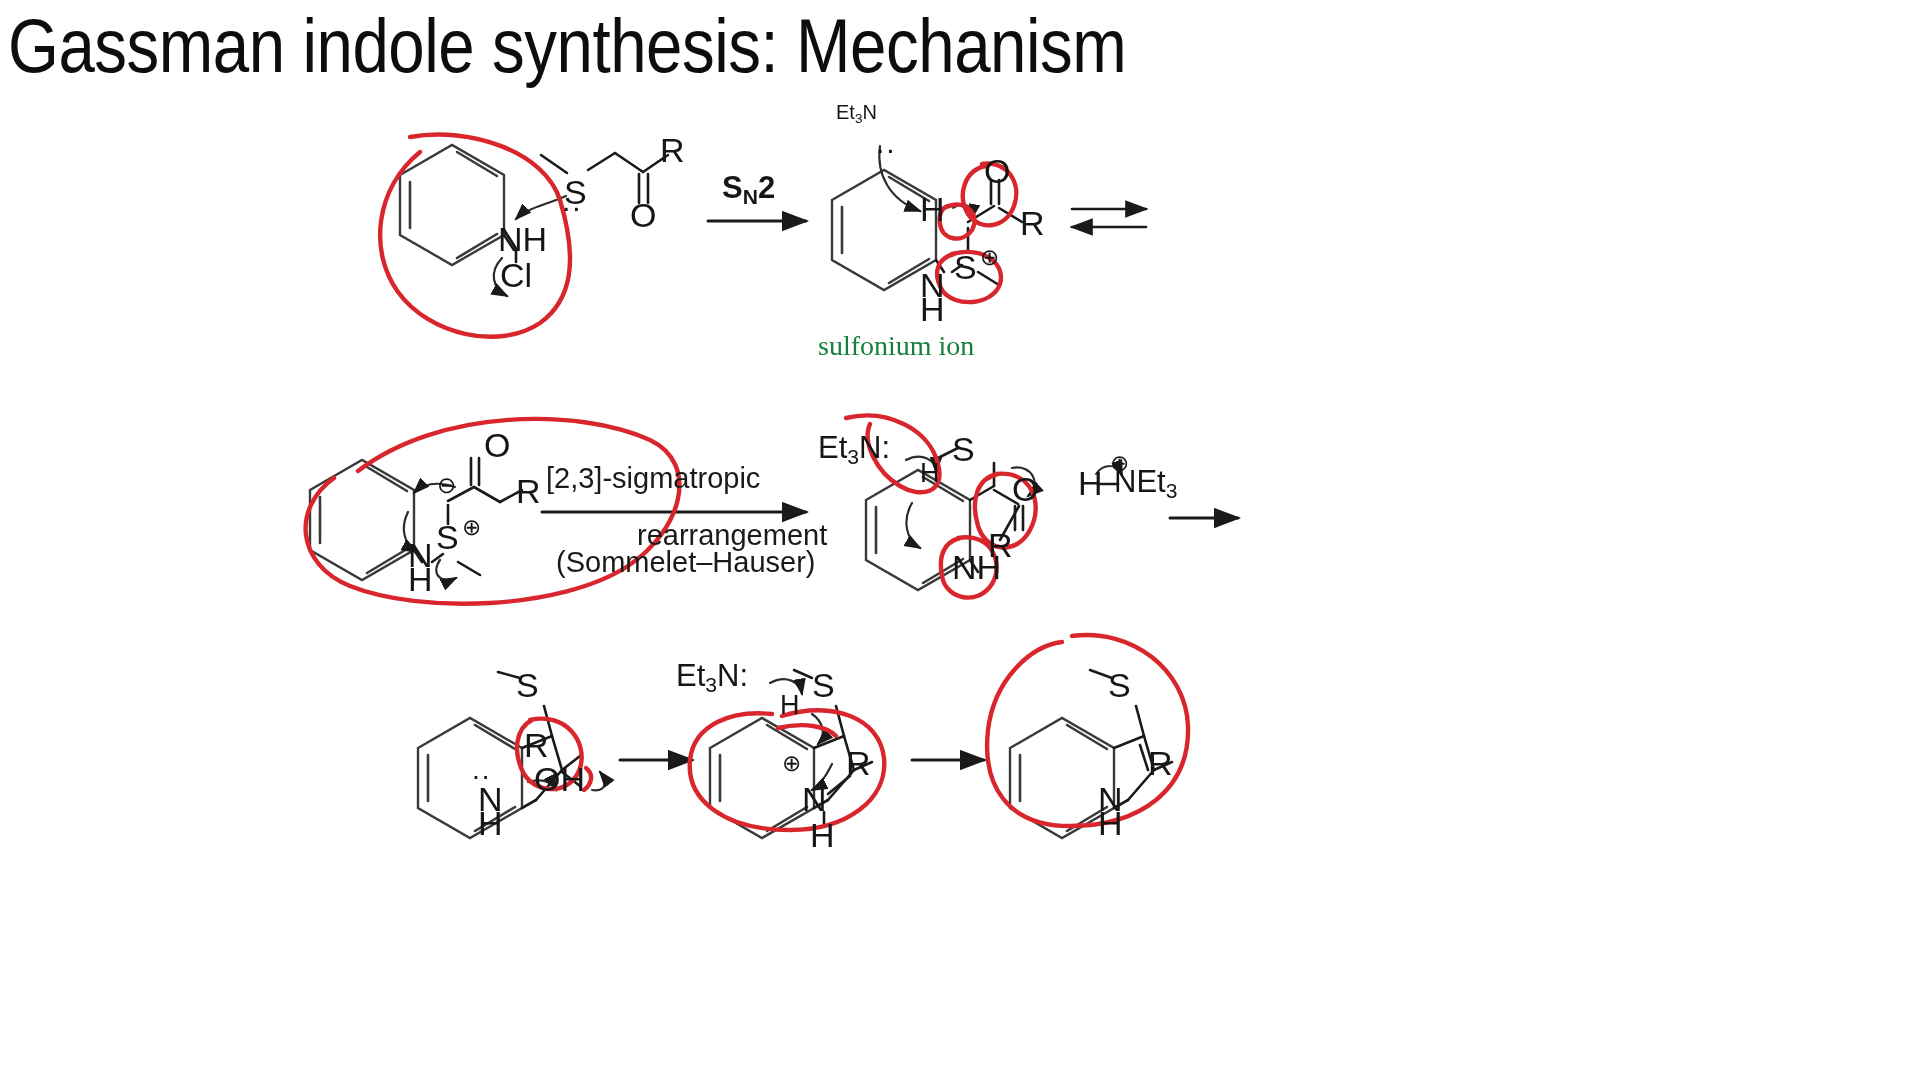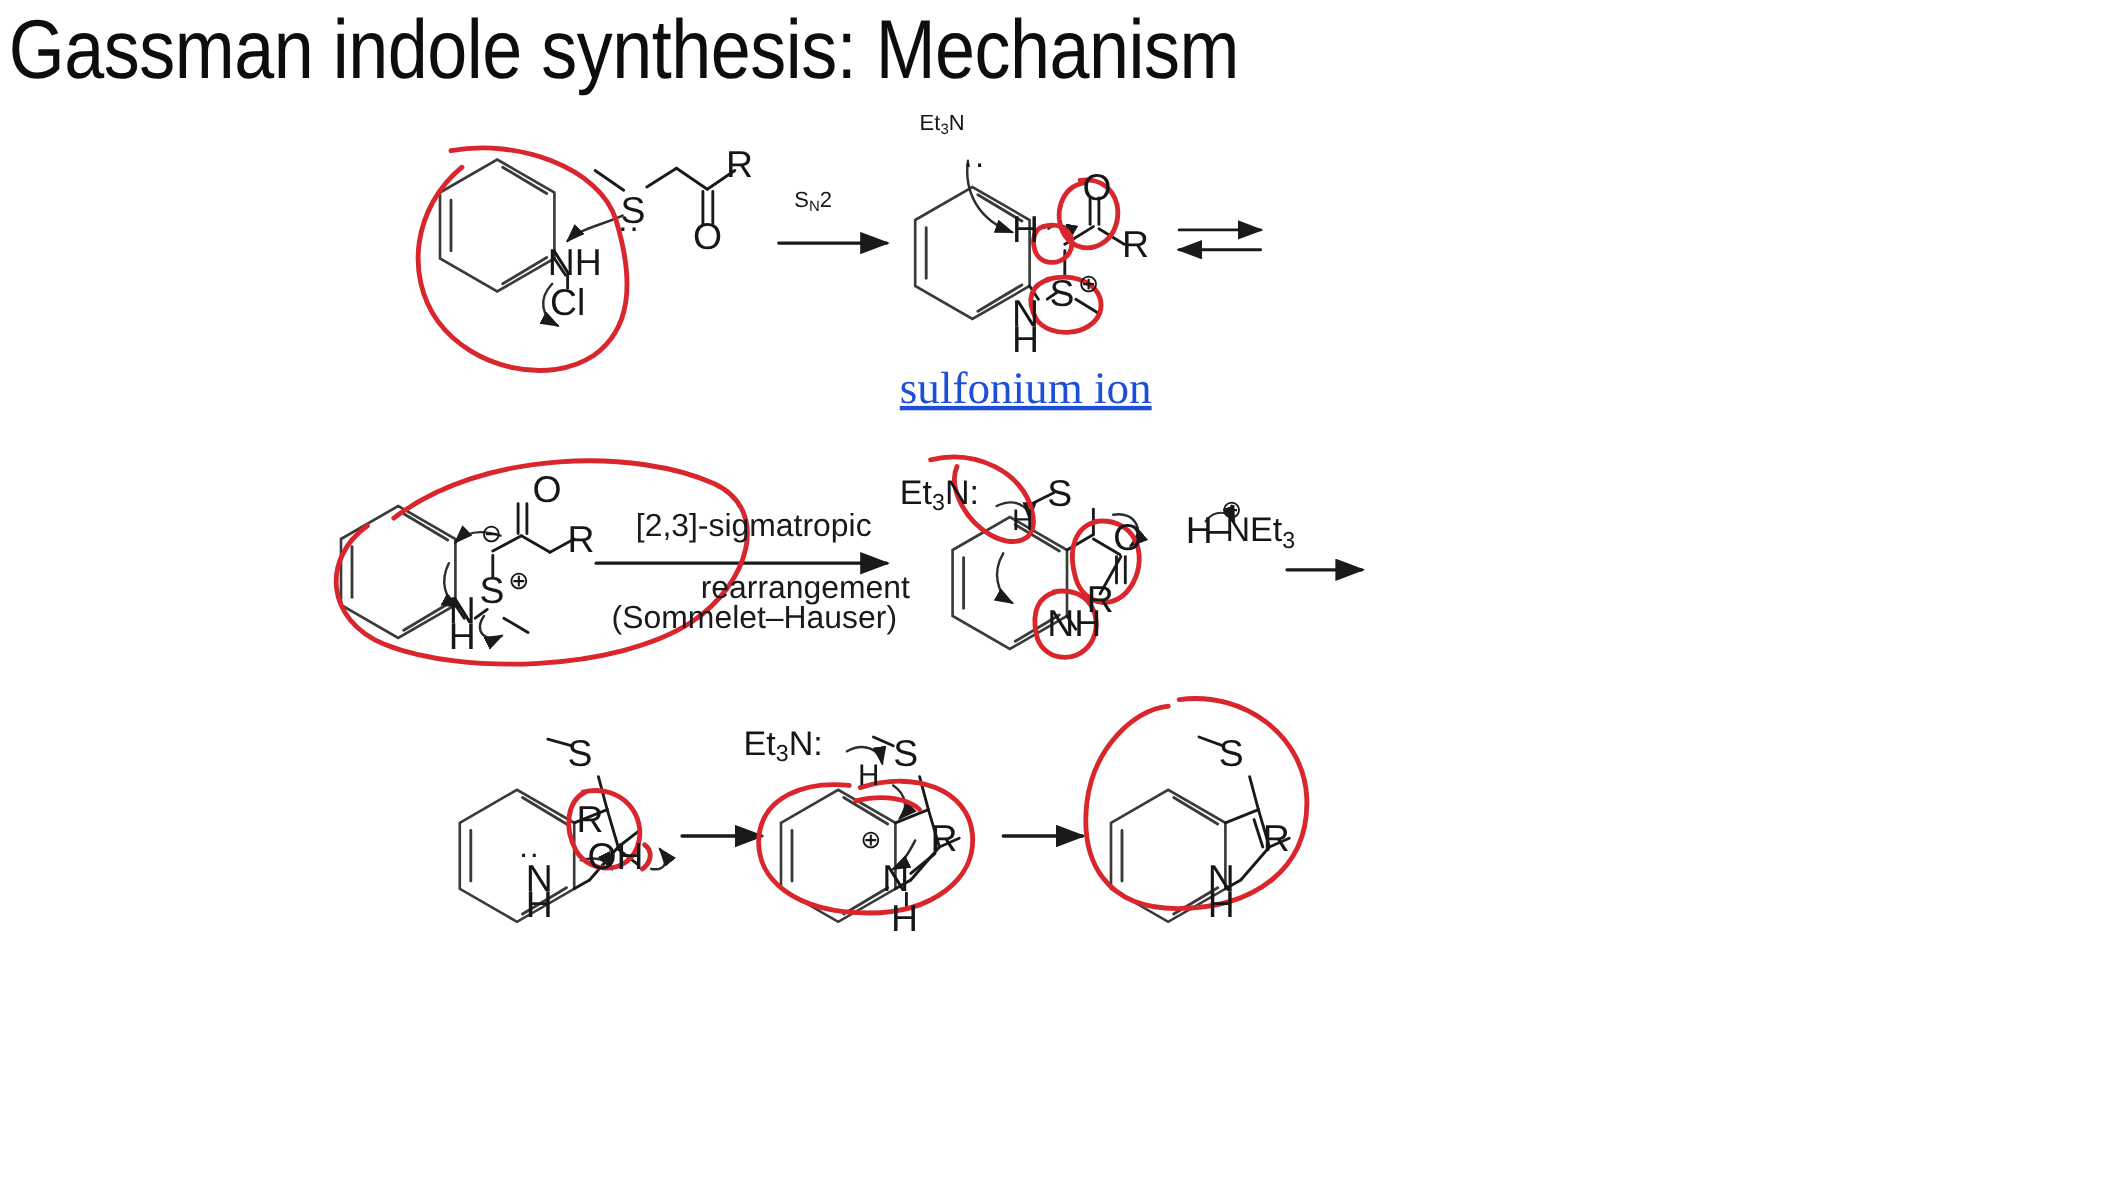--- a/index.html
+++ b/index.html
@@ -59,23 +59,22 @@
   }
   .sub {
     font-size: 0.68em;
     vertical-align: -0.28em;
   }
   .cond {
     font-size: 29px;
     color: #1a1a1a;
   }
   .caption {
-    font-size: 41px;
-    color: #1d4ed8;
-    text-decoration: underline;
+    font-size: 28px;
+    color: #15803d;
   }
 </style>
 </head>
 <body>
 
 <div id="slide-title">Gassman indole synthesis: Mechanism</div>
 
 <div class="scheme-layer">
 <svg width="1920" height="1080" viewBox="0 0 1920 1080" xmlns="http://www.w3.org/2000/svg">
   <defs>
@@ -313,21 +312,21 @@
 </div>
 
 <span class="lbl atom" style="left:498px; top:222px;">NH</span>
 <span class="lbl atom" style="left:500px; top:258px;">Cl</span>
 
 <span class="lbl atom" style="left:564px; top:175px;">S</span>
 <span class="lbl atom" style="left:562px; top:186px; font-size:30px; letter-spacing:2px;">..</span>
 <span class="lbl atom" style="left:630px; top:198px;">O</span>
 <span class="lbl atom" style="left:660px; top:133px;">R</span>
 
-<span class="lbl" style="left:722px; top:172px; font-size:20px;"><span>S</span><span class="sub">N</span><span>2</span></span>
+<span class="lbl" style="left:722px; top:172px; font-size:31px;font-weight:bold;"><span>S</span><span class="sub">N</span><span>2</span></span>
 
 <span class="lbl" style="left:836px; top:102px; font-size:20px;"><span>Et</span><span class="sub">3</span><span>N</span></span>
 <span class="lbl atom" style="left:876px; top:128px; font-size:30px; letter-spacing:2px;">..</span>
 
 <span class="lbl atom" style="left:920px; top:192px;">H</span>
 <span class="lbl atom" style="left:984px; top:154px;">O</span>
 <span class="lbl atom" style="left:1020px; top:206px;">R</span>
 <span class="lbl atom" style="left:920px; top:268px;">N</span>
 <span class="lbl atom" style="left:920px; top:292px;">H</span>
 <span class="lbl atom" style="left:954px; top:250px;">S</span>
@@ -336,21 +335,21 @@
 <span class="lbl caption serif" style="left:818px; top:332px;">sulfonium ion</span>
 
 <span class="lbl atom" style="left:484px; top:428px;">O</span>
 <span class="lbl atom" style="left:516px; top:474px;">R</span>
 <span class="lbl" style="left:437px; top:474px; font-size:23px;">⊖</span>
 <span class="lbl atom" style="left:408px; top:538px;">N</span>
 <span class="lbl atom" style="left:408px; top:562px;">H</span>
 <span class="lbl atom" style="left:436px; top:520px;">S</span>
 <span class="lbl" style="left:462px; top:516px; font-size:23px;">⊕</span>
 
-<span class="lbl cond" style="left:578px; top:464px;">[2,3]-sigmatropic</span>
+<span class="lbl cond" style="left:546px; top:464px;">[2,3]-sigmatropic</span>
 <span class="lbl cond" style="left:592px; top:521px;margin-left:45px;">rearrangement</span>
 <span class="lbl cond" style="left:556px; top:548px;">(Sommelet–Hauser)</span>
 
 <span class="lbl" style="left:818px; top:432px; font-size:31px;"><span>Et</span><span class="sub">3</span><span>N:</span></span>
 
 <span class="lbl atom-sm" style="left:920px; top:460px;">H</span>
 <span class="lbl atom" style="left:952px; top:432px;">S</span>
 <span class="lbl atom" style="left:1012px; top:472px;">O</span>
 <span class="lbl atom" style="left:988px; top:528px;">R</span>
 <span class="lbl atom" style="left:952px; top:550px;">NH</span>

